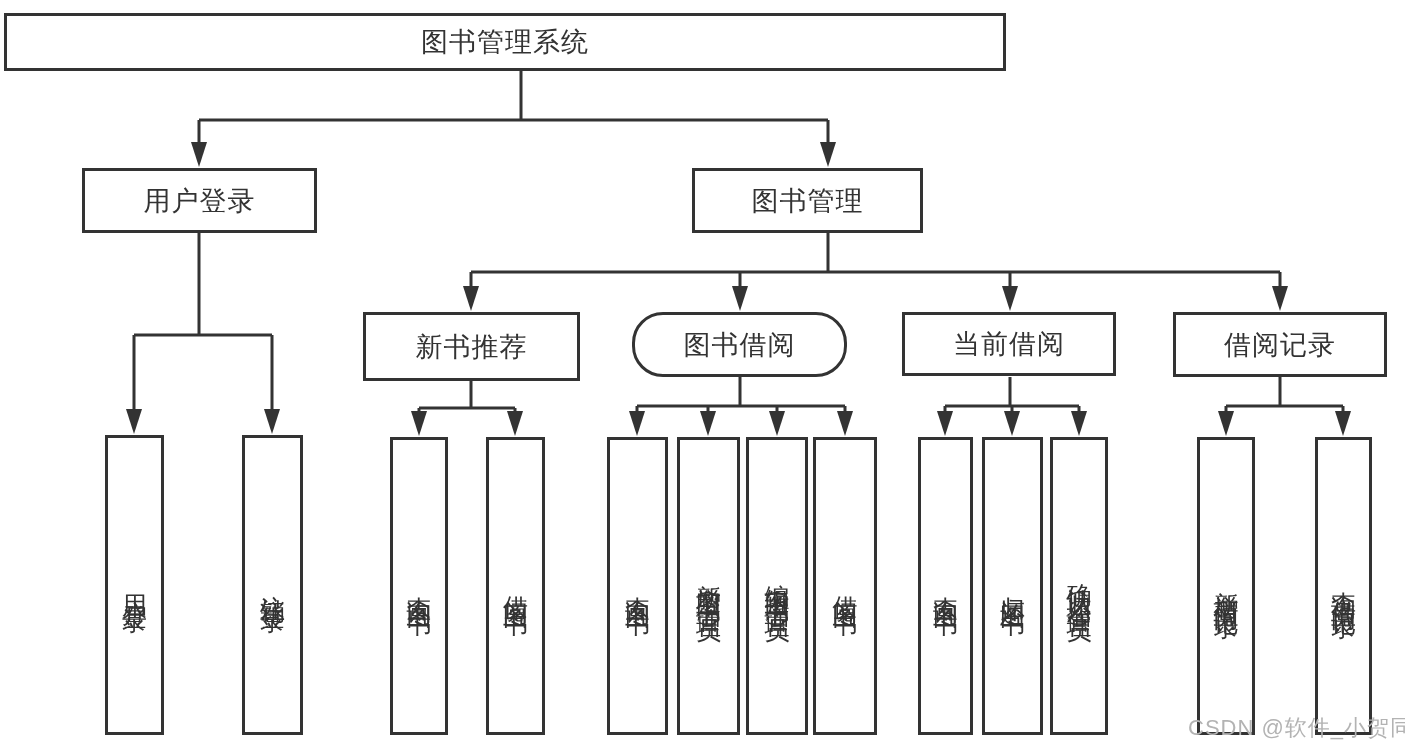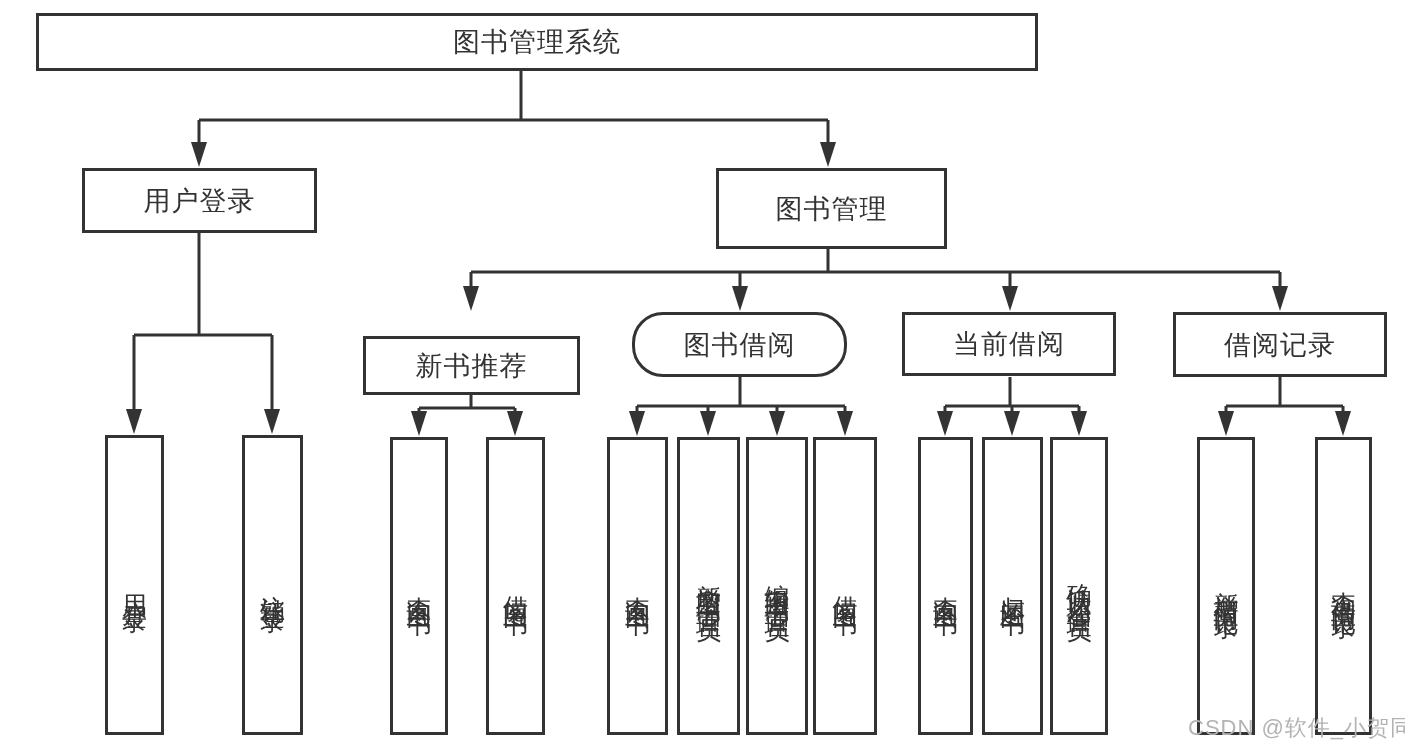--- a/index.html
+++ b/index.html
@@ -22,24 +22,24 @@
   }
   .hbox{font-size:27px;letter-spacing:1px;white-space:nowrap;}
   .vbox{
     writing-mode:vertical-rl;
     text-orientation:mixed;
     font-size:25px;
     letter-spacing:5px;
     line-height:1;
   }
   
-  .n-root{left:36px;top:13px;width:1002px;height:58px;}
+  .n-root{left:4px;top:13px;width:1002px;height:58px;}
   .n-user-login{left:82px;top:168px;width:235px;height:65px;}
-  .n-book-mgmt{left:716px;top:168px;width:231px;height:81px;}
-  .n-newbook{left:363px;top:312px;width:217px;height:59px;margin-top:24px;}
+  .n-book-mgmt{left:692px;top:168px;width:231px;height:65px;}
+  .n-newbook{left:363px;top:312px;width:217px;height:69px;}
   .n-bookborrow{left:632px;top:312px;width:215px;height:65px;border-radius:31px;}
   .n-currentborrow{left:902px;top:312px;width:214px;height:64px;}
   .n-records{left:1173px;top:312px;width:214px;height:65px;font-family:Liberation Serif, serif;}
   
   .lf-11{left:105px;top:435px;width:59px;height:300px;}
   .lf-12{left:242px;top:435px;width:61px;height:300px;}
   .lf-21{left:390px;top:437px;width:58px;height:298px;}
   .lf-22{left:486px;top:437px;width:59px;height:298px;}
   .lf-31{left:607px;top:437px;width:61px;height:298px;}
   .lf-32{left:677px;top:437px;width:63px;height:298px;}

